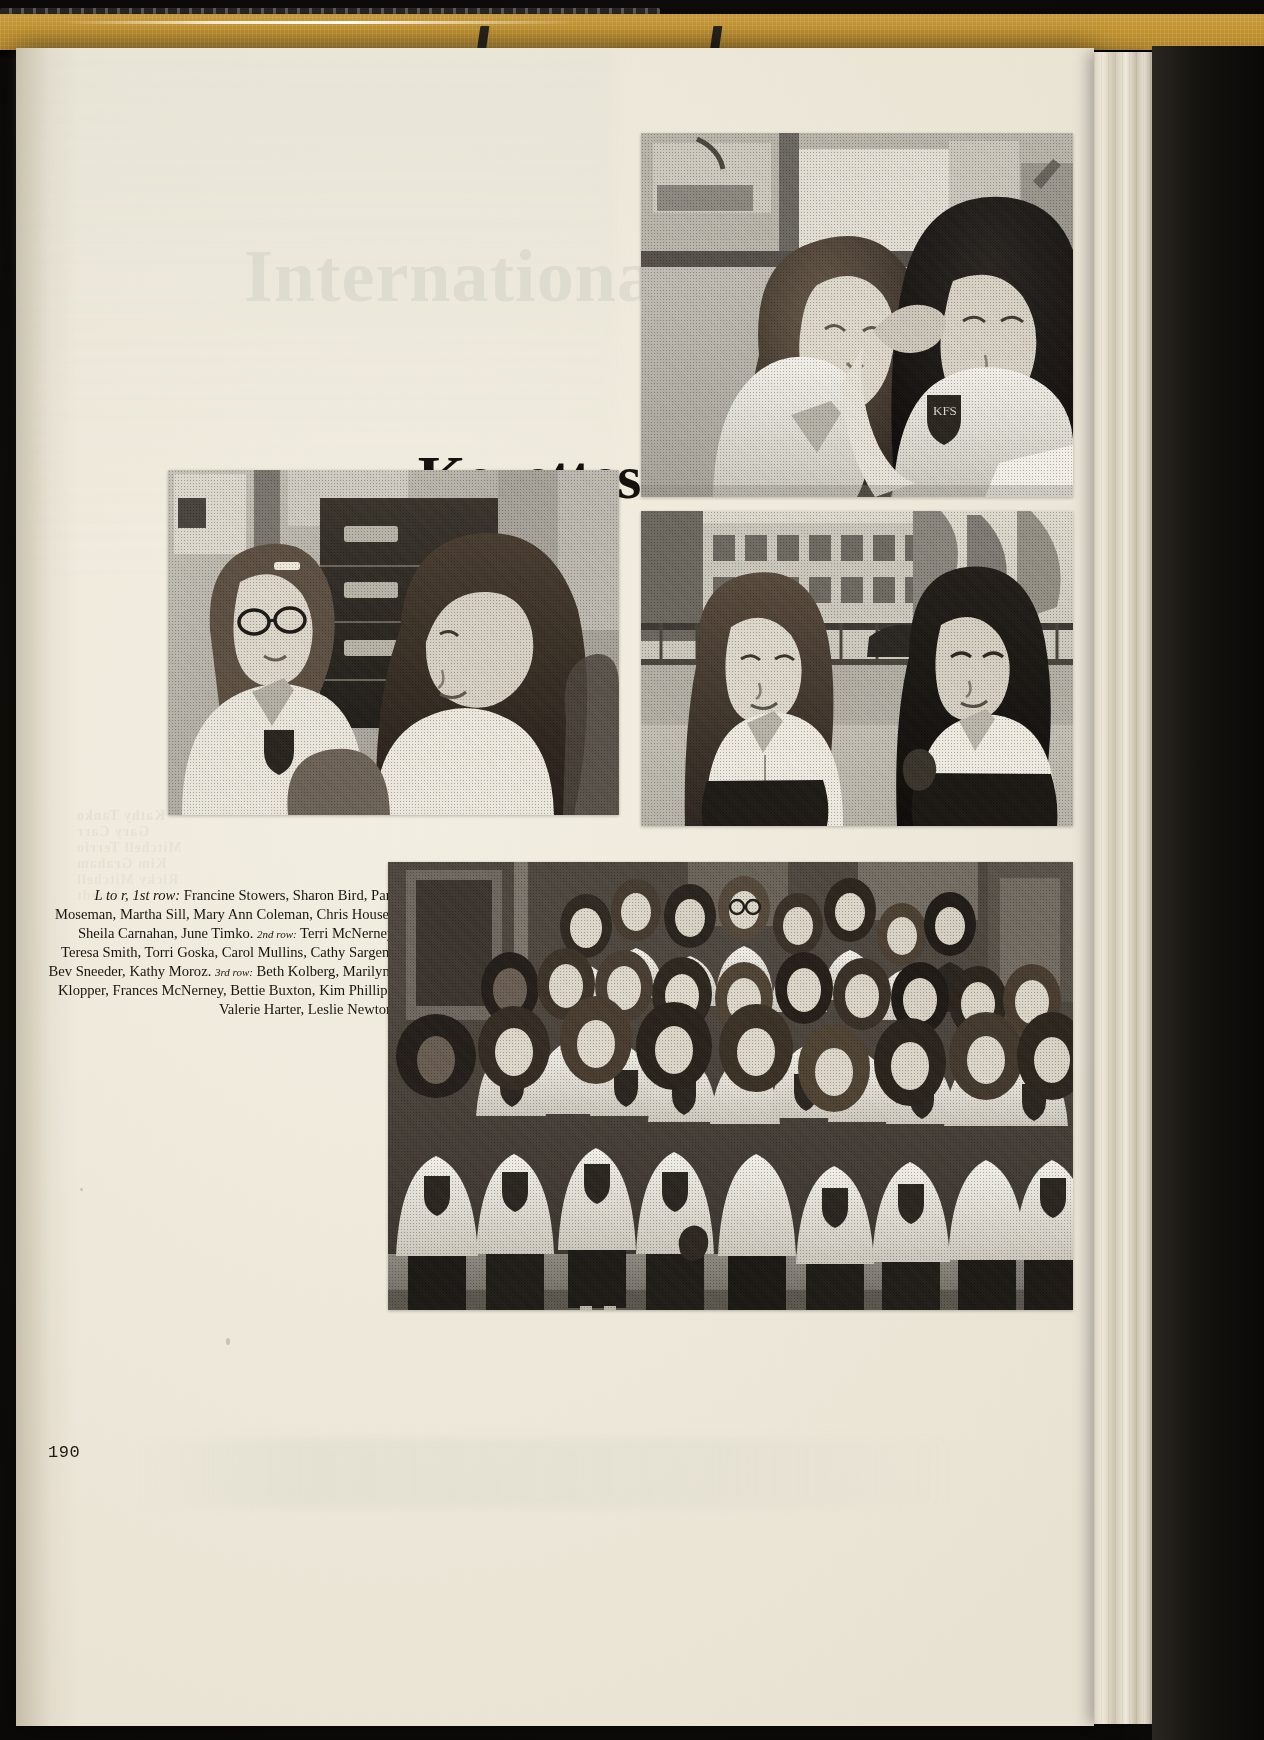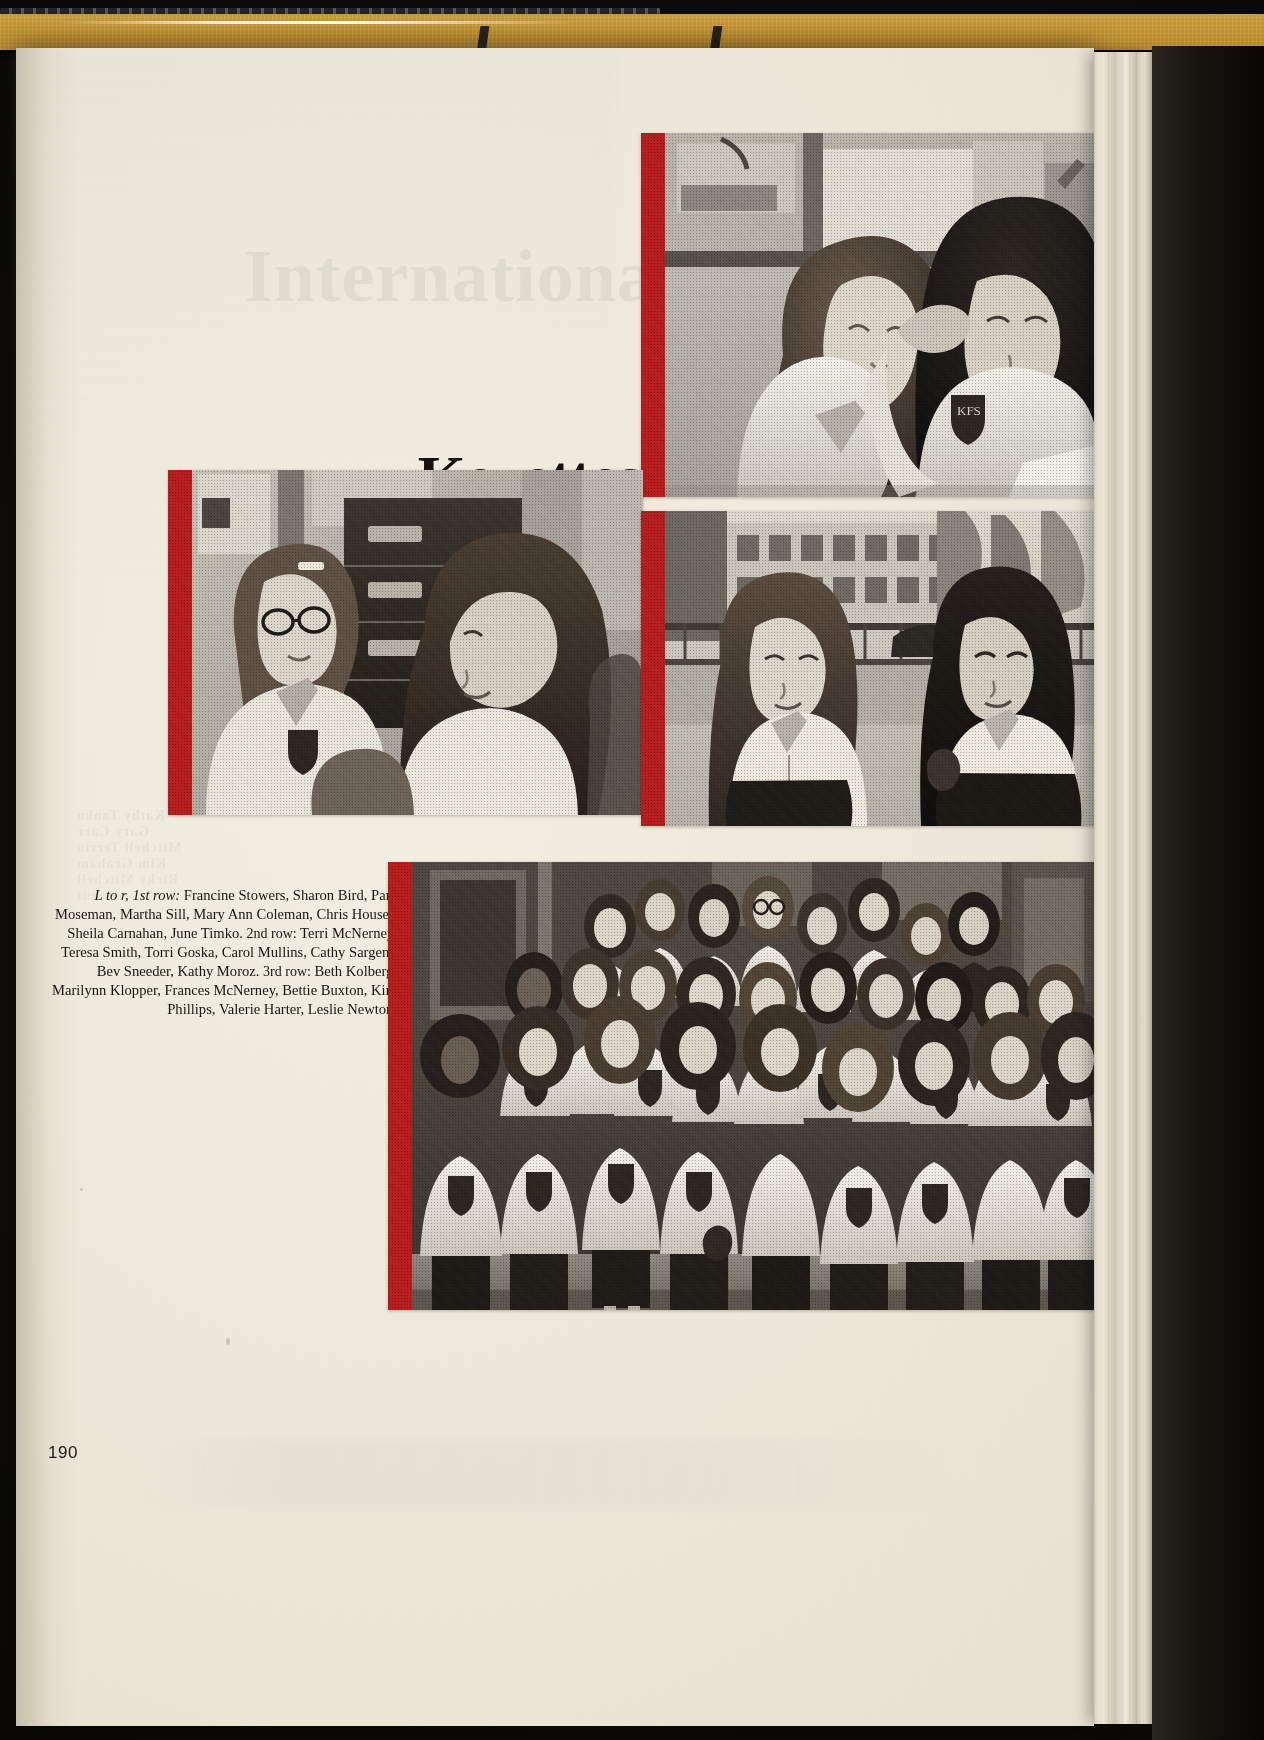--- a/index.html
+++ b/index.html
@@ -67,21 +67,21 @@
   .ghost-block{left:56px;top:200px;width:600px;height:640px;opacity:.22;
     background:linear-gradient(180deg,rgba(200,205,195,.55),rgba(200,205,195,0) 85%);
     filter:blur(6px);}
   .ghost-col{position:absolute;left:60px;top:760px;width:180px;text-align:right;}
   .ghost-bottom{position:absolute;left:120px;top:1390px;width:820px;height:70px;
     opacity:.20;filter:blur(5px);
     background:linear-gradient(90deg,rgba(190,196,186,0),rgba(185,192,180,.75) 20%,rgba(185,192,180,.55) 70%,rgba(190,196,186,0));}
 
   
   .photo{position:absolute;overflow:hidden;background:#b91c1c;
-    box-shadow:0 1px 3px rgba(0,0,0,.25);padding-left:24px;}
+    box-shadow:0 1px 3px rgba(0,0,0,.25);}
   .photo .halftone{position:absolute;inset:0;opacity:.5;pointer-events:none;
     background-image:radial-gradient(rgba(0,0,0,.55) 26%, rgba(0,0,0,0) 27%);
     background-size:3px 3px;}
   .photo .grain2{position:absolute;inset:0;opacity:.22;pointer-events:none;
     background:repeating-linear-gradient(45deg,rgba(255,255,255,.10) 0 1px,rgba(0,0,0,.08) 1px 2px);}
 
   
   #photo-top-right{left:641px;top:133px;width:432px;height:364px;}
   
   #photo-left{left:168px;top:470px;width:451px;height:345px;}
@@ -93,25 +93,25 @@
   
   #title{position:absolute;left:360px;top:398px;width:265px;text-align:right;
     font-family:"Liberation Serif",serif;font-weight:700;font-size:62px;
     color:#14110e;letter-spacing:-.5px;line-height:1;}
 
   
   #caption{position:absolute;left:28px;top:838px;width:353px;
     font-family:"Liberation Serif",serif;font-size:14.6px;line-height:1.30;
     color:#17150f;text-align:right;}
   #caption .lead{font-style:italic;margin-top:32px;}
-  #caption .rowlabel{font-size:14px;}
+  #caption .rowlabel{font-style:italic;font-size:11px;}
 
   
   #page-number{position:absolute;left:32px;top:1395px;
-    font-family:Liberation Sans, sans-serif;font-size:17px;color:#1c1a15;letter-spacing:.5px;}
+    font-family:Liberation Mono, monospace;font-size:17px;color:#1c1a15;letter-spacing:.5px;}
 
   
   .speck{position:absolute;background:#b9b3a2;border-radius:50%;opacity:.7;}
 </style>
 </head>
 <body>
 
 <div id="page">
 
   <div class="surround"></div>

